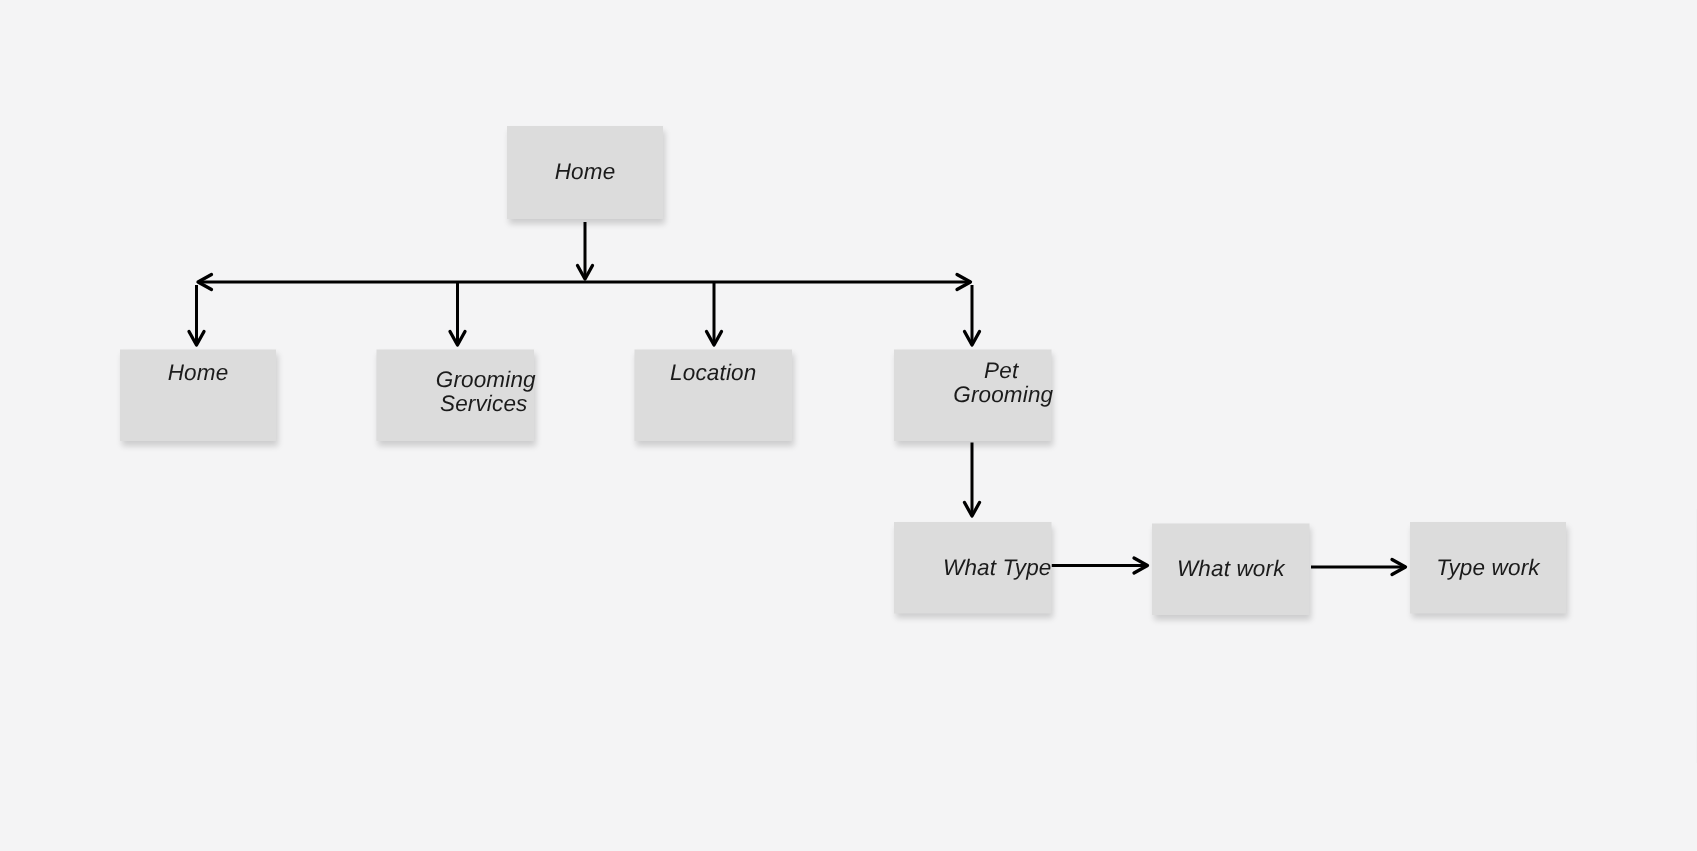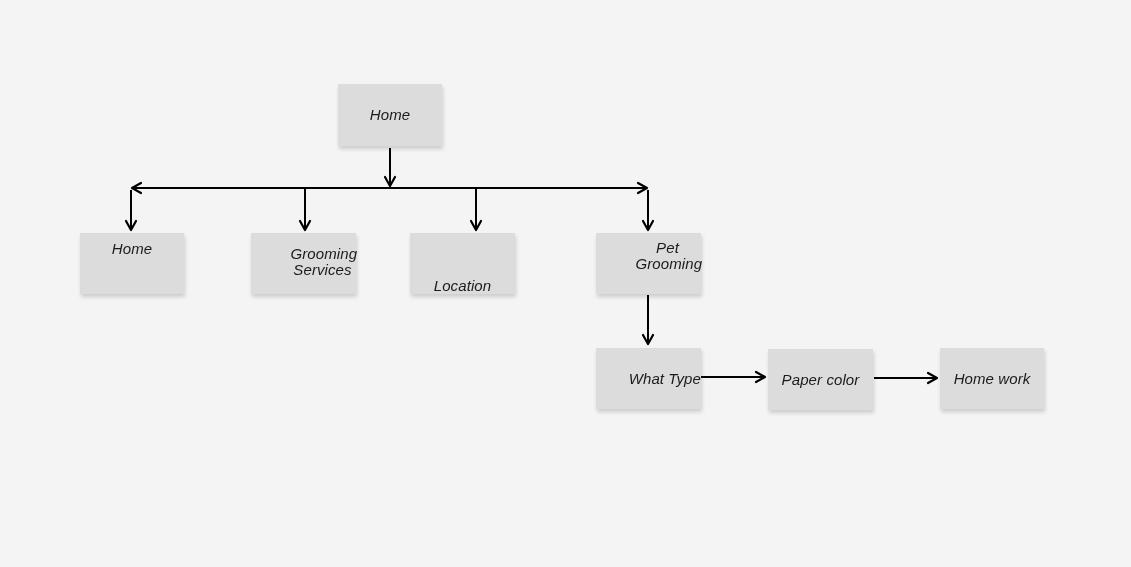--- a/index.html
+++ b/index.html
@@ -97,33 +97,33 @@
   </div>
 
   <div class="node node--top-center" style="left:80px; top:233px; width:104px; height:61px;">
     <span class="node-label">Home</span>
   </div>
 
   <div class="node node--top-left pad-deep" style="left:251px; top:233px; width:105px; height:61px;">
     <span class="node-label node-label--narrow">Grooming Services</span>
   </div>
 
-  <div class="node node--top-center" style="left:410px; top:233px; width:105px; height:61px;align-items:flex-end;">
+  <div class="node node--top-center" style="left:423px; top:233px; width:105px; height:61px;">
     <span class="node-label">Location</span>
   </div>
 
   <div class="node node--top-left" style="left:596px; top:233px; width:105px; height:61px;">
     <span class="node-label node-label--narrow">Pet Grooming</span>
   </div>
 
   <div class="node node--center" style="left:596px; top:348px; width:105px; height:61px;justify-content:flex-end;">
     <span class="node-label">What Type</span>
   </div>
 
   <div class="node node--center" style="left:768px; top:349px; width:105px; height:61px;">
-    <span class="node-label">Paper color</span>
+    <span class="node-label">What work</span>
   </div>
 
   <div class="node node--center" style="left:940px; top:348px; width:104px; height:61px;">
-    <span class="node-label">Home work</span>
+    <span class="node-label">Type work</span>
   </div>
 
 </div>
 
 </body></html>

